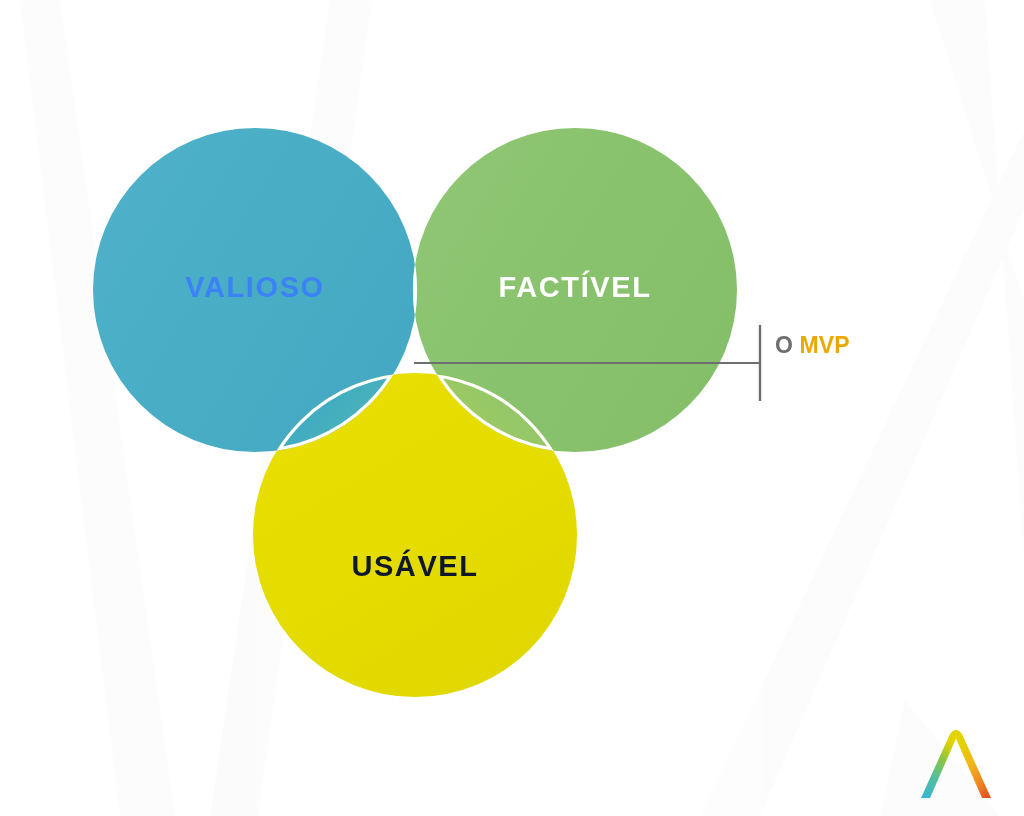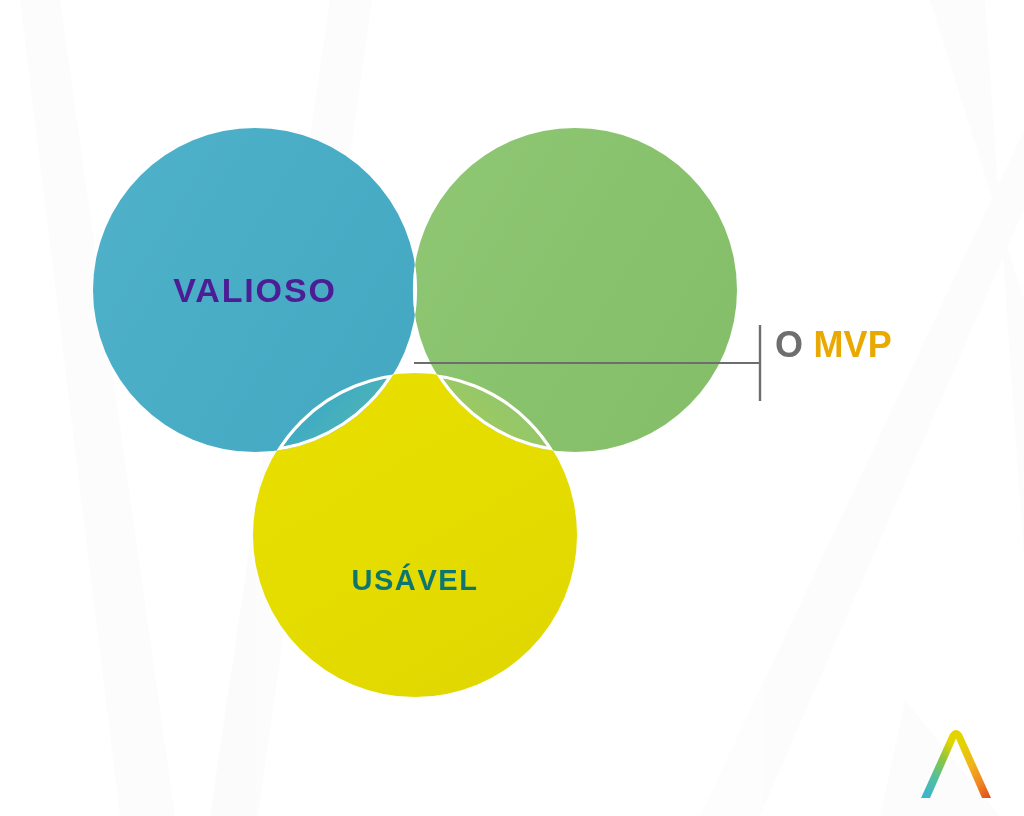--- a/index.html
+++ b/index.html
@@ -38,47 +38,46 @@
     font-weight: bold;
     letter-spacing: 0.055em;
     white-space: nowrap;
     text-align: center;
     user-select: none;
   }
   .label-valioso {
     left: 105px;
     top: 271px;
     width: 300px;
-    font-size: 34px;
-    color: #4c1d95;
+    font-size: 29px;
+    color: #3b82f6;
   }
   .label-factivel {
     left: 425px;
     top: 271px;
     width: 300px;
     font-size: 29px;
     color: #ffffff;
   }
   .label-usavel {
     left: 265px;
     top: 550px;
     width: 300px;
     font-size: 29px;
-    color: #0f766e;
-    margin-top: 14px;
+    color: #0f172a;
   }
 
   
   .callout {
     position: absolute;
     left: 775px;
     top: 327px;
     width: 240px;
     font-weight: bold;
-    font-size: 36px;
+    font-size: 23px;
     line-height: 36px;
     letter-spacing: 0.005em;
     color: #6d6e70;
     white-space: nowrap;
     user-select: none;
   }
   .callout .line { display: block; }
   .callout .accent { color: #e9a900; }
 </style>
 </head>
@@ -219,20 +218,21 @@
         </linearGradient>
       </defs>
       <path d="M 4,70 L 33,6 L 41,6 L 13,70 Z" fill="url(#lg-left)"></path>
       <path d="M 37,6 L 45,6 L 74,70 L 65,70 Z" fill="url(#lg-right)"></path>
       <path d="M 33,6 Q 39,-2 45,6 L 41,6 L 37,6 Z" fill="#e3d400"></path>
     </g>
   </svg>
 
   <div class="circle-label label-valioso">VALIOSO</div>
 
+  <div class="circle-label label-factivel">FACTÍVEL</div>
 
   <div class="circle-label label-usavel">USÁVEL</div>
 
   <div class="callout">
     <span class="line"><span>O </span><span class="accent">MVP</span></span>
   </div>
 
 </div>
 
 </body></html>

